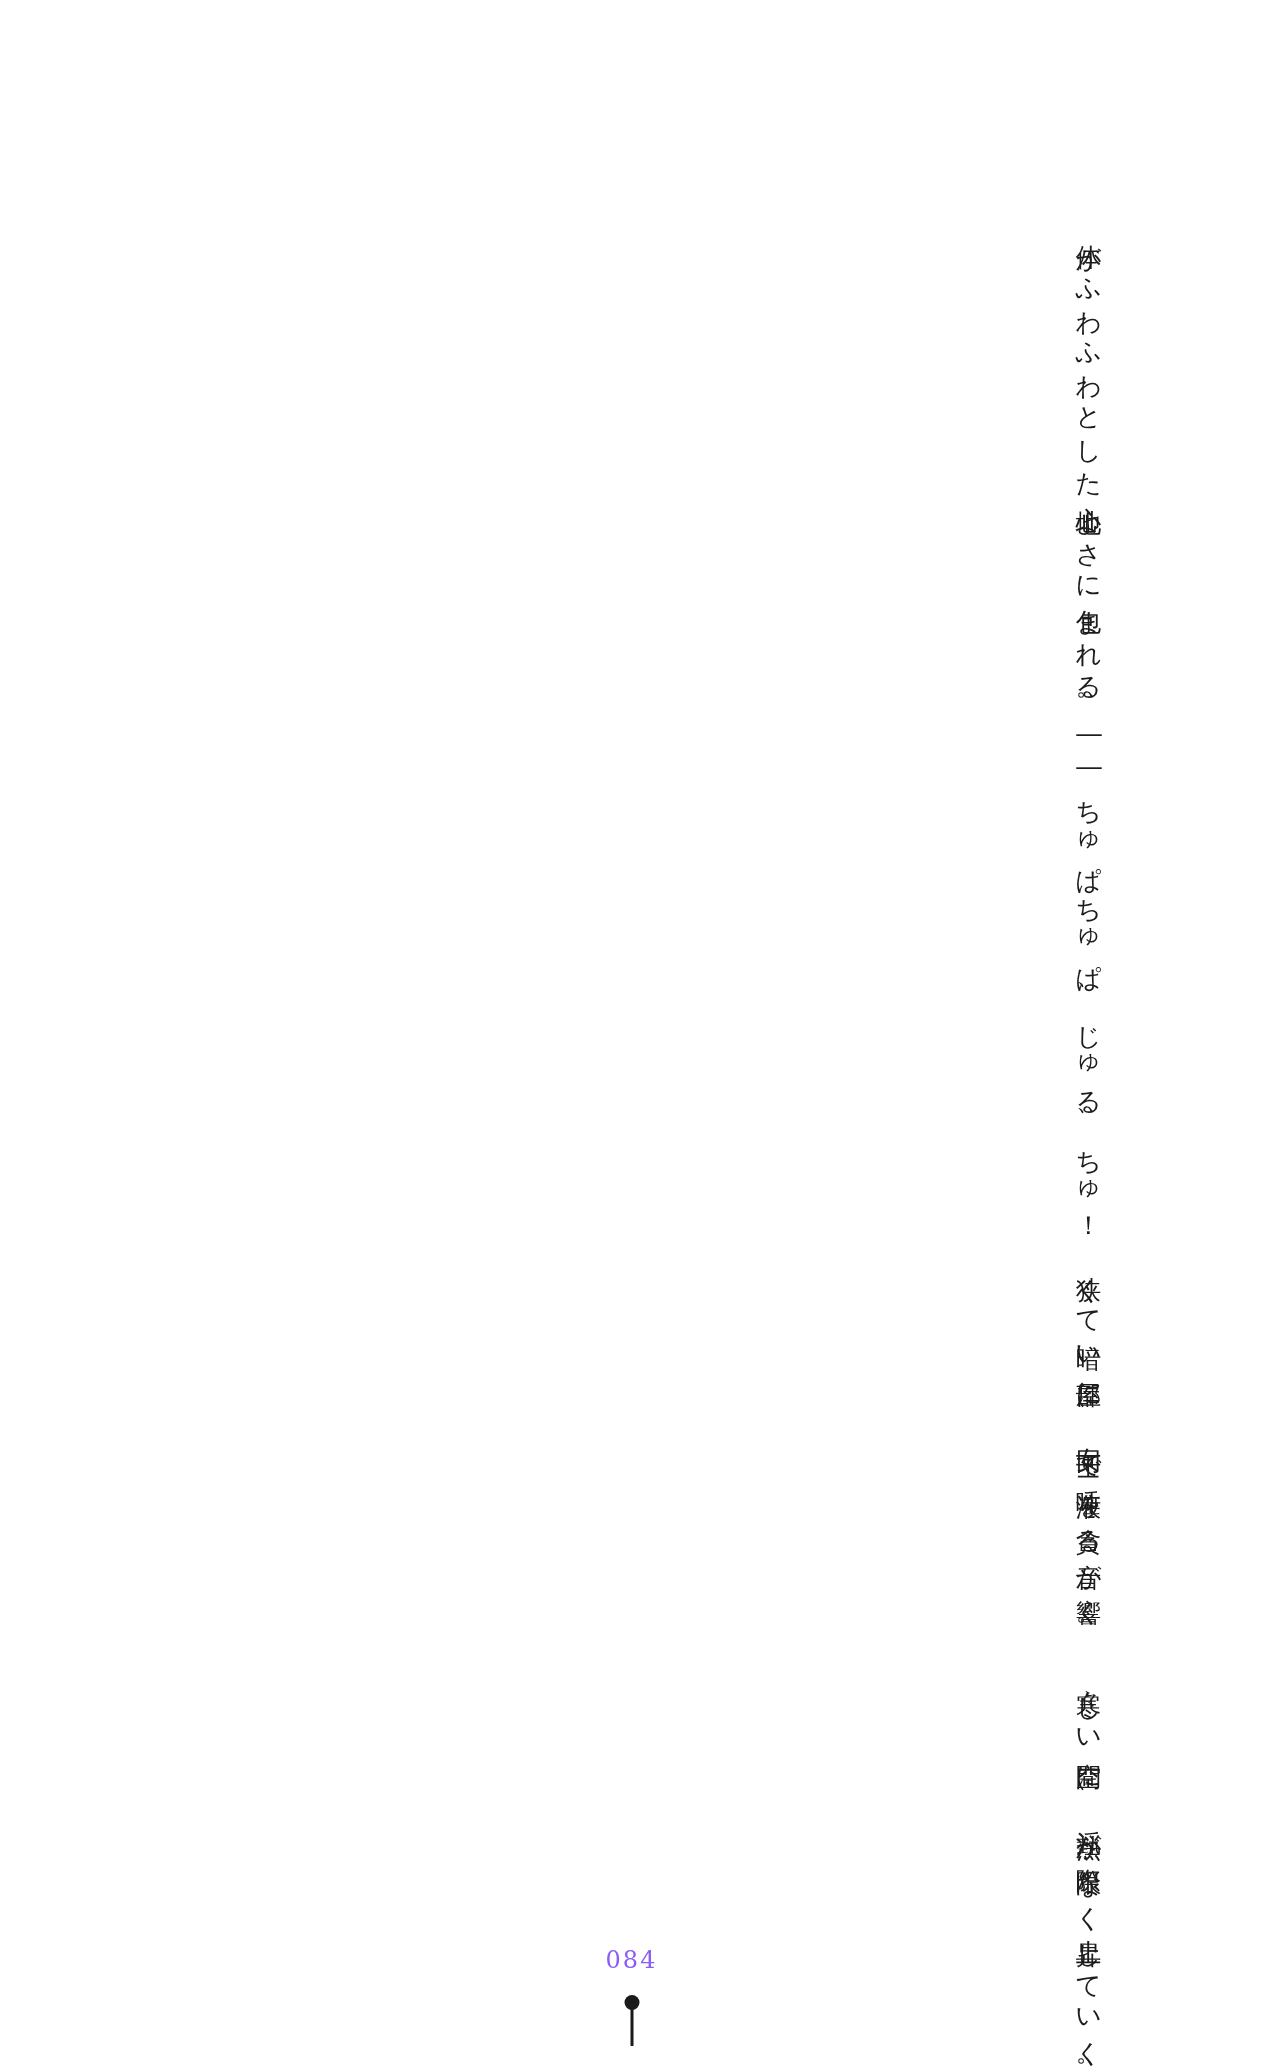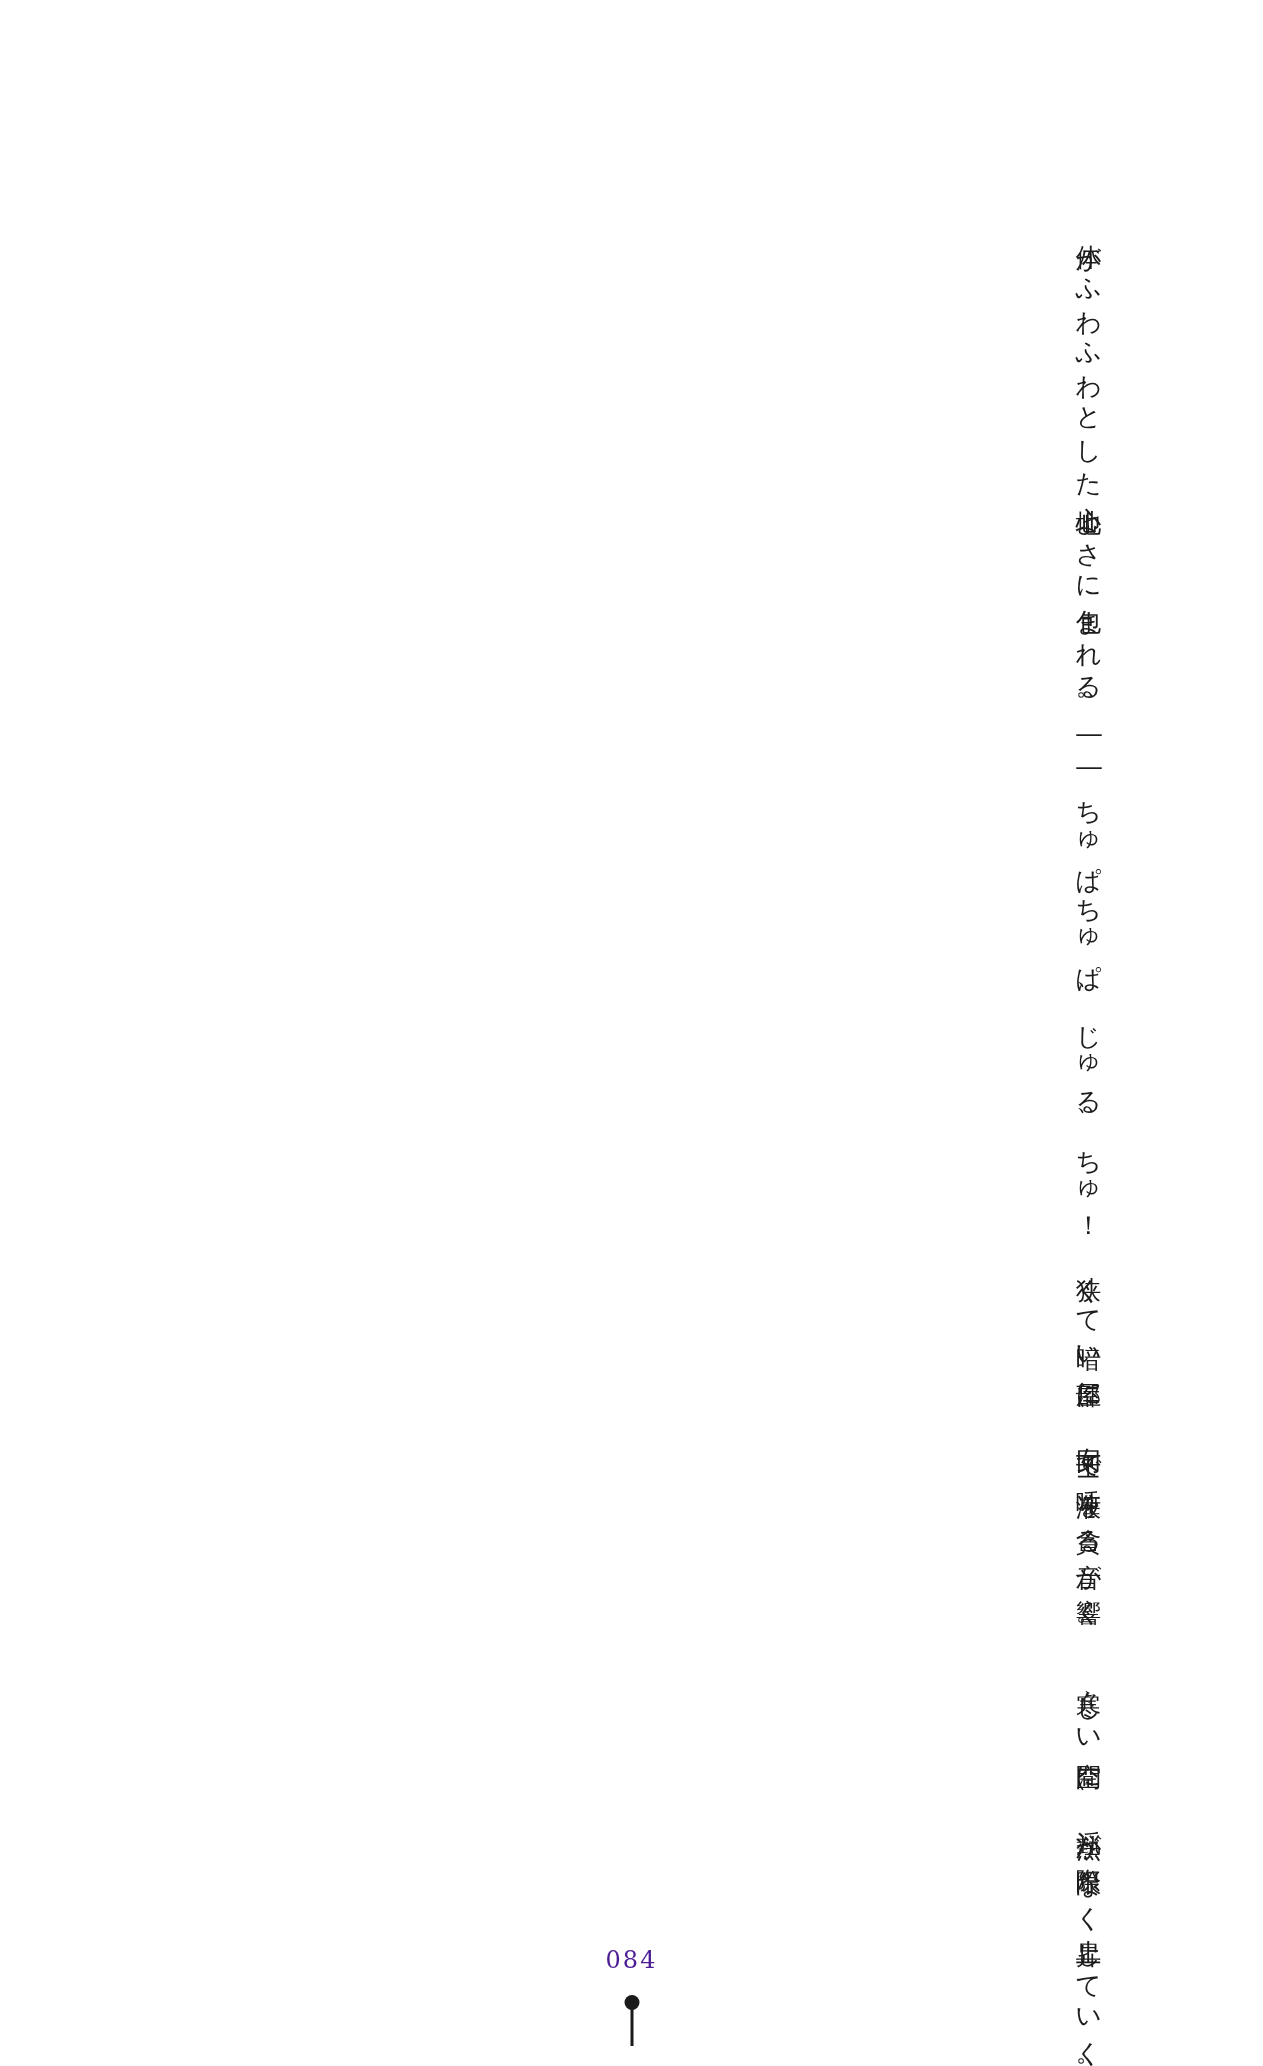--- a/index.html
+++ b/index.html
@@ -43,21 +43,21 @@
   }
   .page-number {
     position: absolute;
     left: 0;
     right: 0;
     bottom: 92px;
     text-align: center;
     font-size: 24px;
     letter-spacing: 2px;
     font-family: "DejaVu Serif", "Liberation Serif", serif;
-    color: #4c1d95;
+    color: #8b5cf6;
   }
   .footer-mark {
     position: absolute;
     left: 50%;
     bottom: 20px;
     transform: translateX(-50%);
     width: 3px;
     height: 46px;
     background: #1a1a1a;
   }

